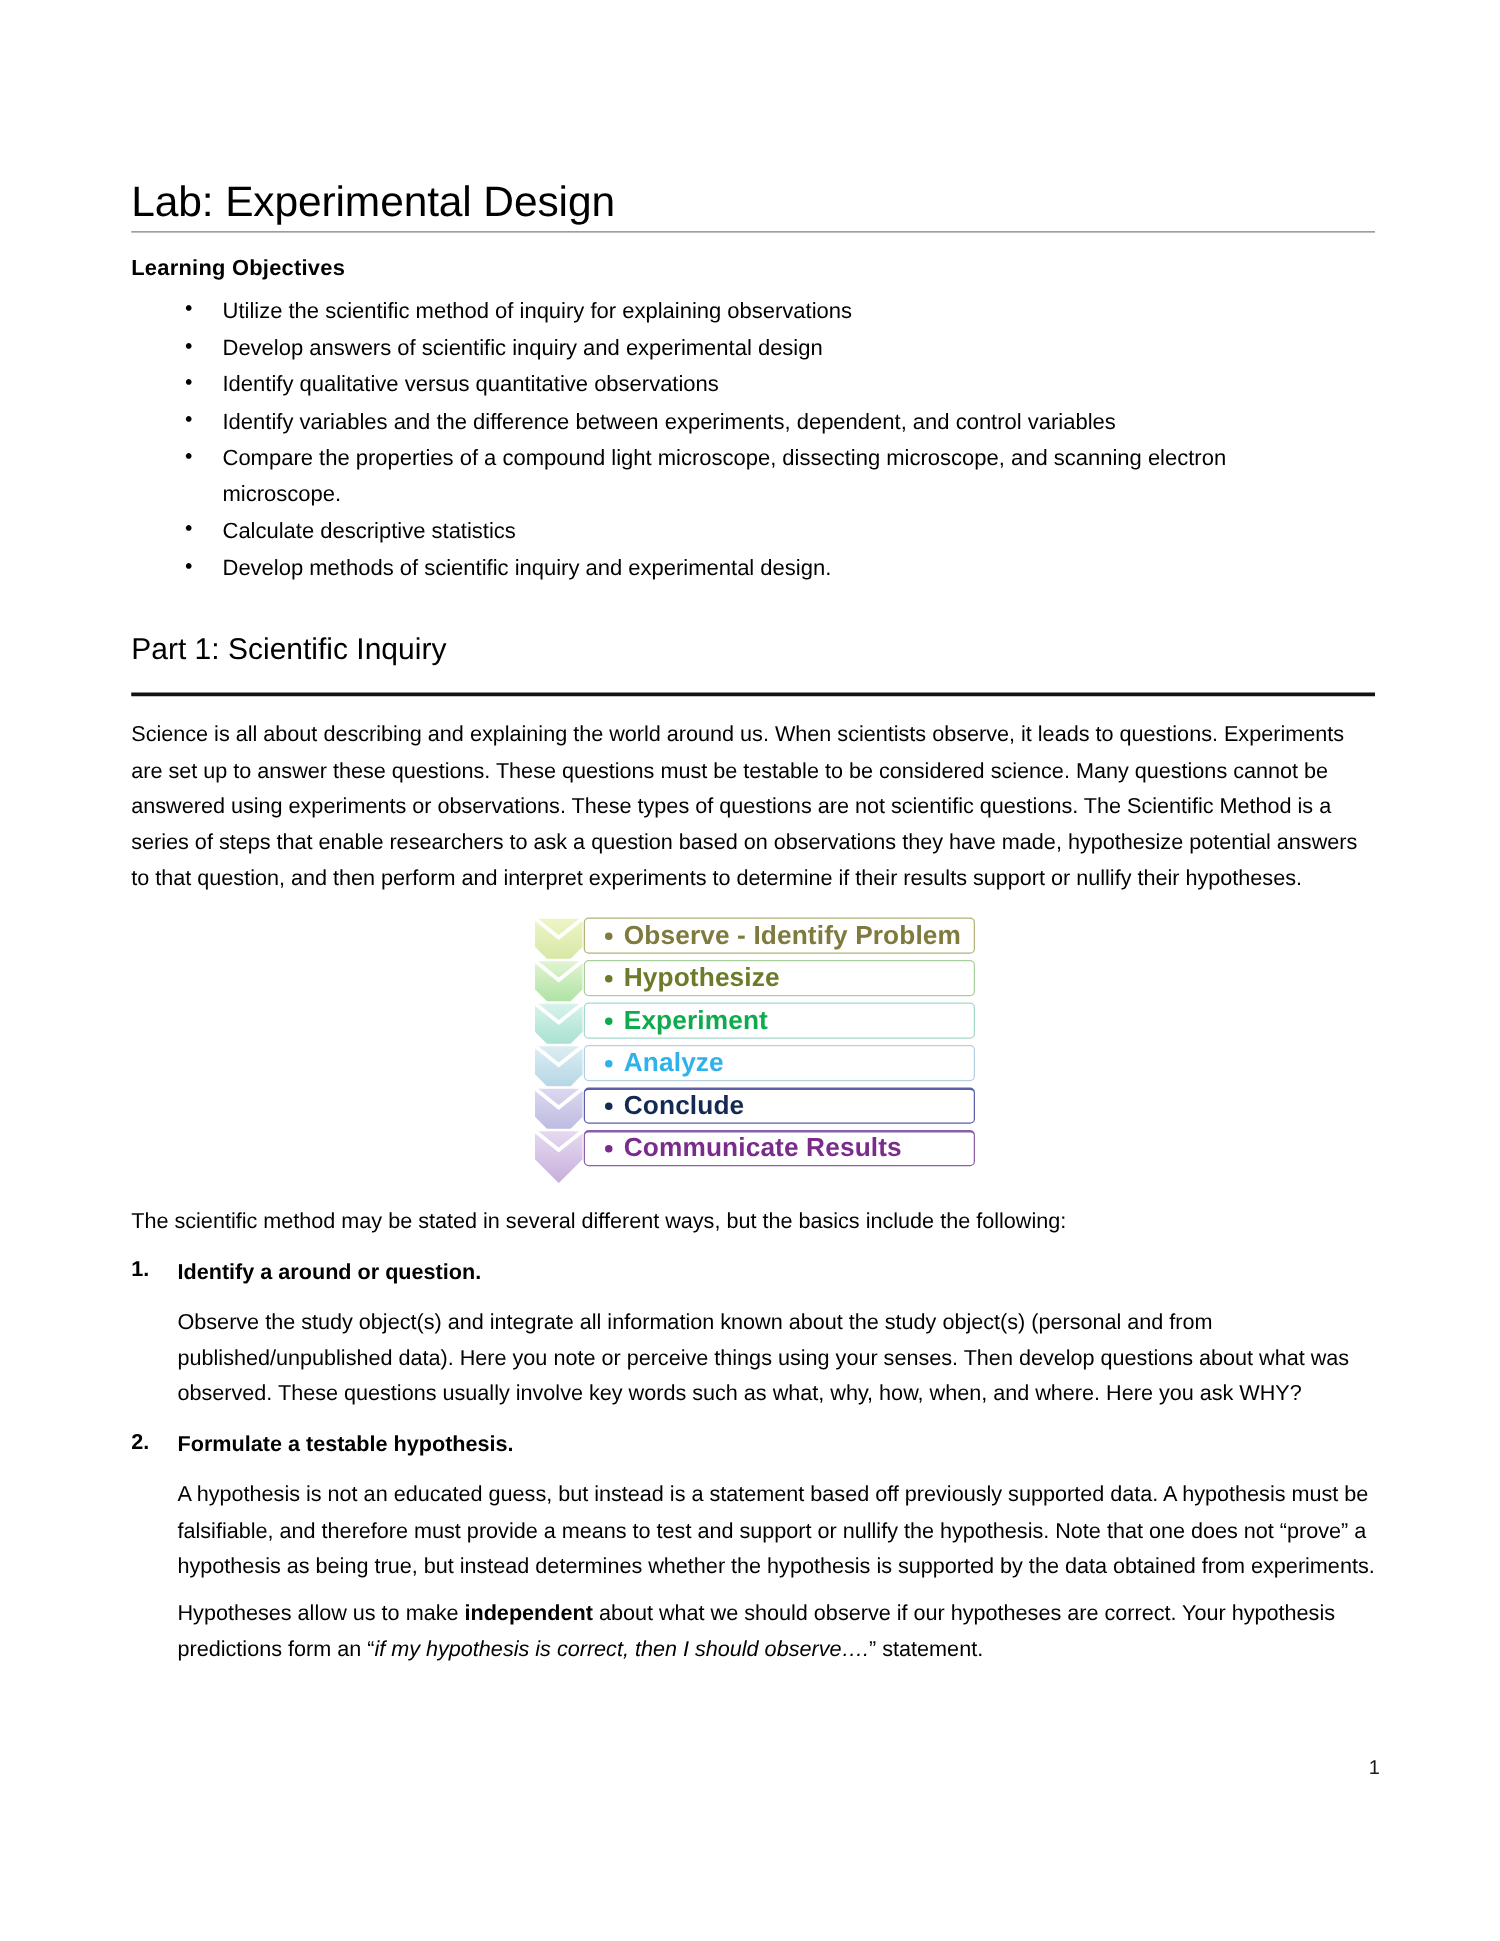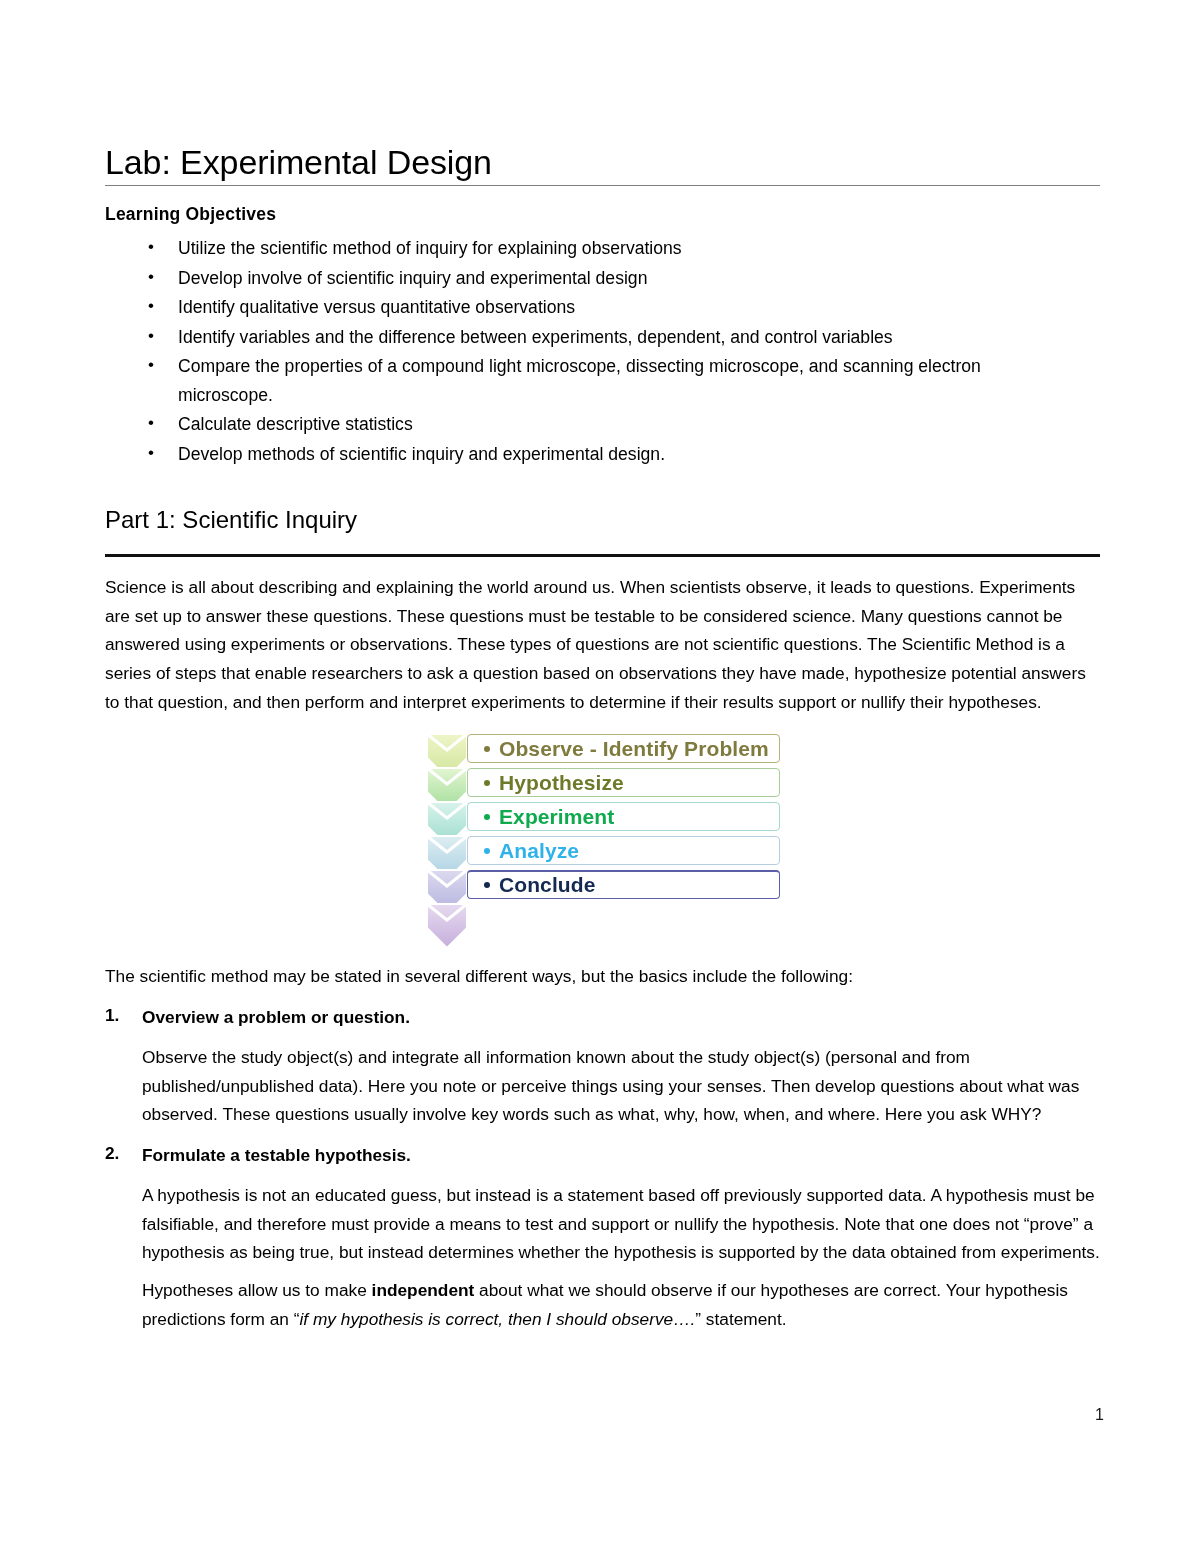--- a/index.html
+++ b/index.html
@@ -202,21 +202,21 @@
 
 <div class="page">
   <div class="content">
 
     <h1 class="doc-title">Lab: Experimental Design</h1>
     <div class="title-rule"></div>
 
     <div class="bold-head">Learning Objectives</div>
     <ul class="objectives">
       <li>Utilize the scientific method of inquiry for explaining observations</li>
-      <li>Develop involve of scientific inquiry and experimental design</li>
+      <li>Develop answers of scientific inquiry and experimental design</li>
       <li>Identify qualitative versus quantitative observations</li>
       <li>Identify variables and the difference between experiments, dependent, and control variables</li>
       <li>Compare the properties of a compound light microscope, dissecting microscope, and scanning electron microscope.</li>
       <li>Calculate descriptive statistics</li>
       <li>Develop methods of scientific inquiry and experimental design.</li>
     </ul>
 
     <h2 class="part-head">Part 1: Scientific Inquiry</h2>
     <div class="part-rule"></div>
 
@@ -308,29 +308,33 @@
             <div class="sa-chev"><svg width="44" height="50" viewBox="0 0 44 50" xmlns="http://www.w3.org/2000/svg">
                 <defs>
                   <linearGradient id="g5" x1="0" y1="0" x2="0" y2="1">
                     <stop offset="0%" stop-color="#e7daf0"></stop>
                     <stop offset="100%" stop-color="#c5aedb"></stop>
                   </linearGradient>
                 </defs>
                 <path d="M2,2 L22,2 L22,2 L42,2 L42,26 L22,46 L2,26 Z" fill="url(#g5)" stroke="#ffffff" stroke-width="2"></path>
                 <path d="M2,2 L22,18 L42,2" fill="none" stroke="#ffffff" stroke-width="3"></path>
               </svg></div>
+            <div class="sa-box" style="border-width: 2px 1px 1px; border-style: solid; border-color: rgb(139, 95, 166); border-image: initial;">
+              <span class="sa-bullet" style="background: rgb(122, 43, 140);"></span>
+              <span class="sa-label" style="color: rgb(122, 43, 140);">Communicate Results</span>
+            </div>
           </div>
         </div>
     </div>
 
     <p class="body" style="margin-top:26px;">The scientific method may be stated in several different ways, but the basics include the following:</p>
 
     <div class="num-item">
       <span class="num-marker">1.</span>
-      <div class="num-title">Overview a problem or question.</div>
+      <div class="num-title">Identify a around or question.</div>
       <p class="num-body">Observe the study object(s) and integrate all information known about the study object(s) (personal and from published/unpublished data).  Here you note or perceive things using your senses. Then develop questions about what was observed. These questions usually involve key words such as what, why, how, when, and where. Here you ask WHY?</p>
     </div>
 
     <div class="num-item">
       <span class="num-marker">2.</span>
       <div class="num-title">Formulate a testable hypothesis.</div>
       <p class="num-body">A hypothesis is not an educated guess, but instead is a statement based off previously supported data. A hypothesis must be falsifiable, and therefore must provide a means to test and support or nullify the hypothesis. Note that one does not “prove” a hypothesis as being true, but instead determines whether the hypothesis is supported by the data obtained from experiments.</p>
       <p class="num-body">
         <span>Hypotheses allow us to make </span><strong class="bd">independent</strong><span> about what we should observe if our hypotheses are correct.  Your hypothesis predictions form an </span><span>“</span><em class="it">if my hypothesis is correct, then I should observe….</em><span>”</span><span> statement.</span>
       </p>

